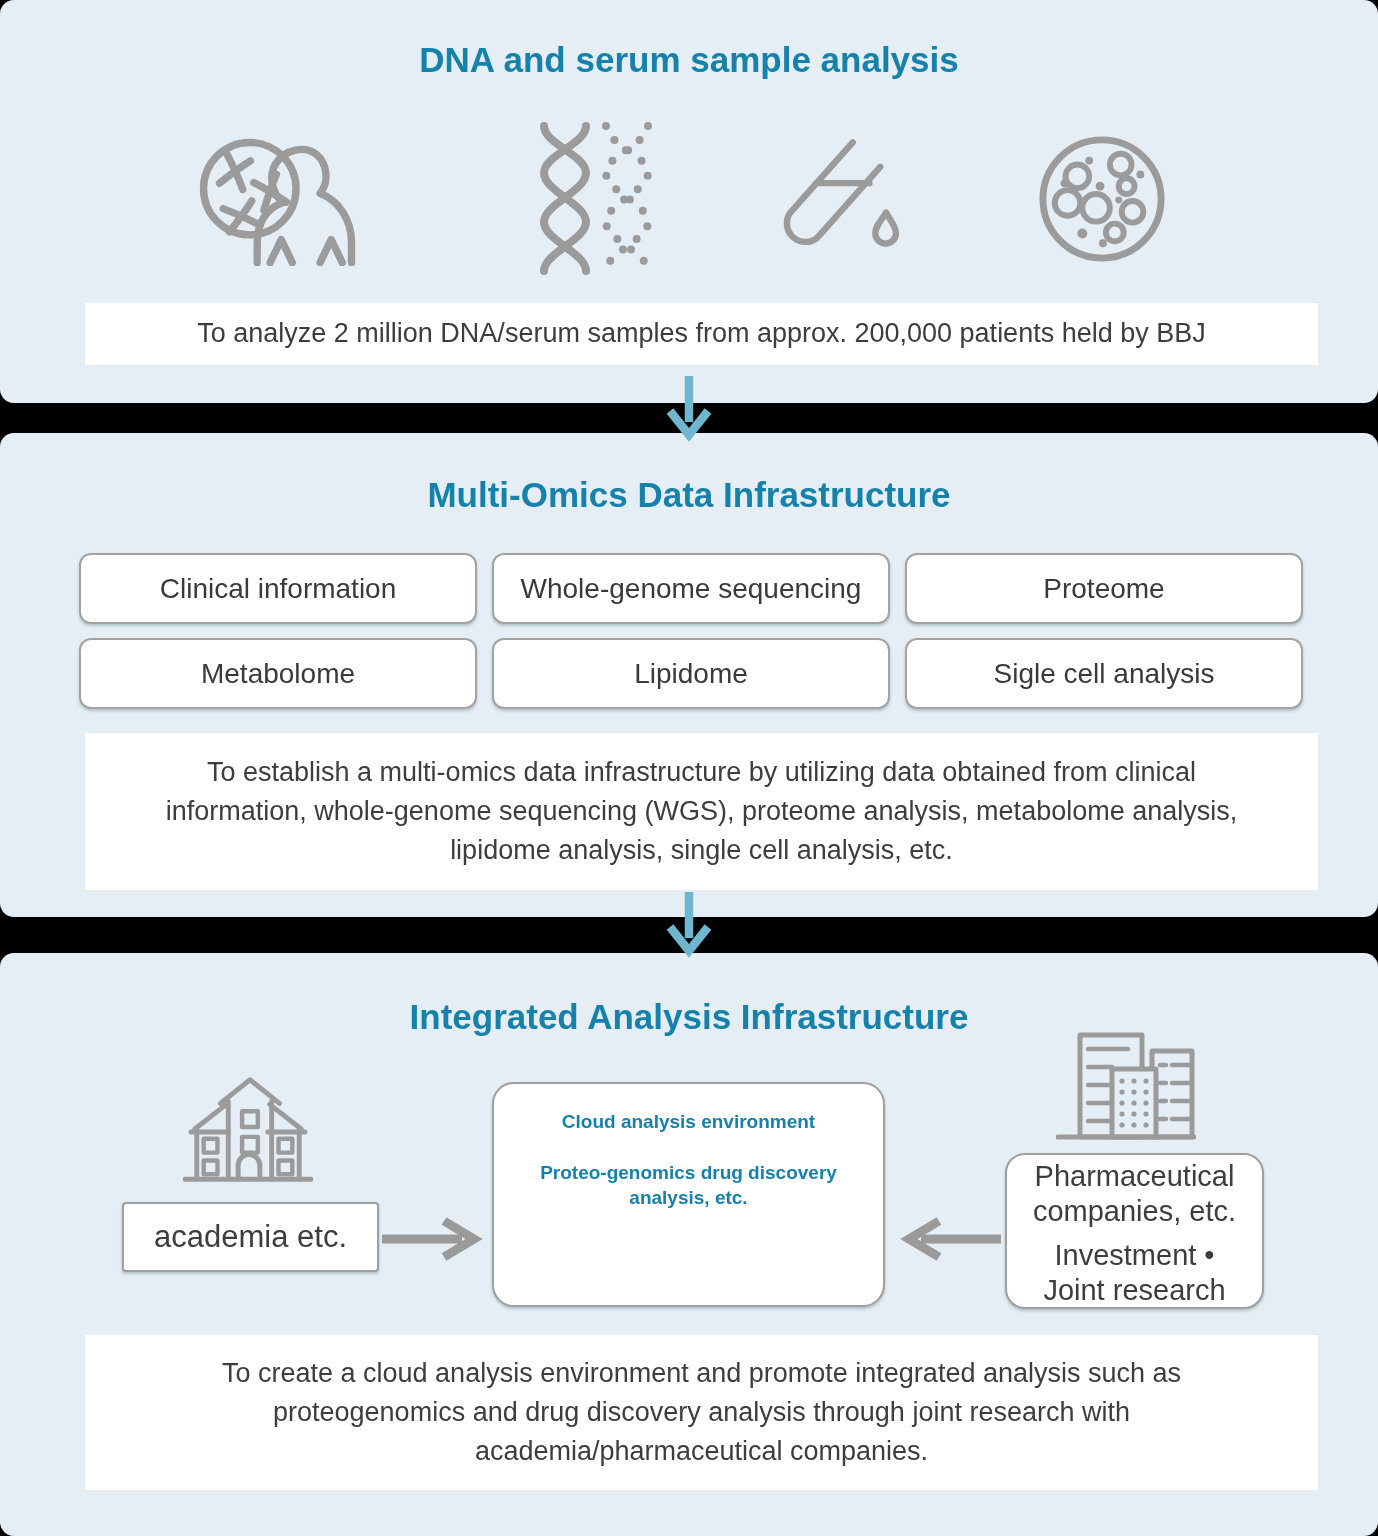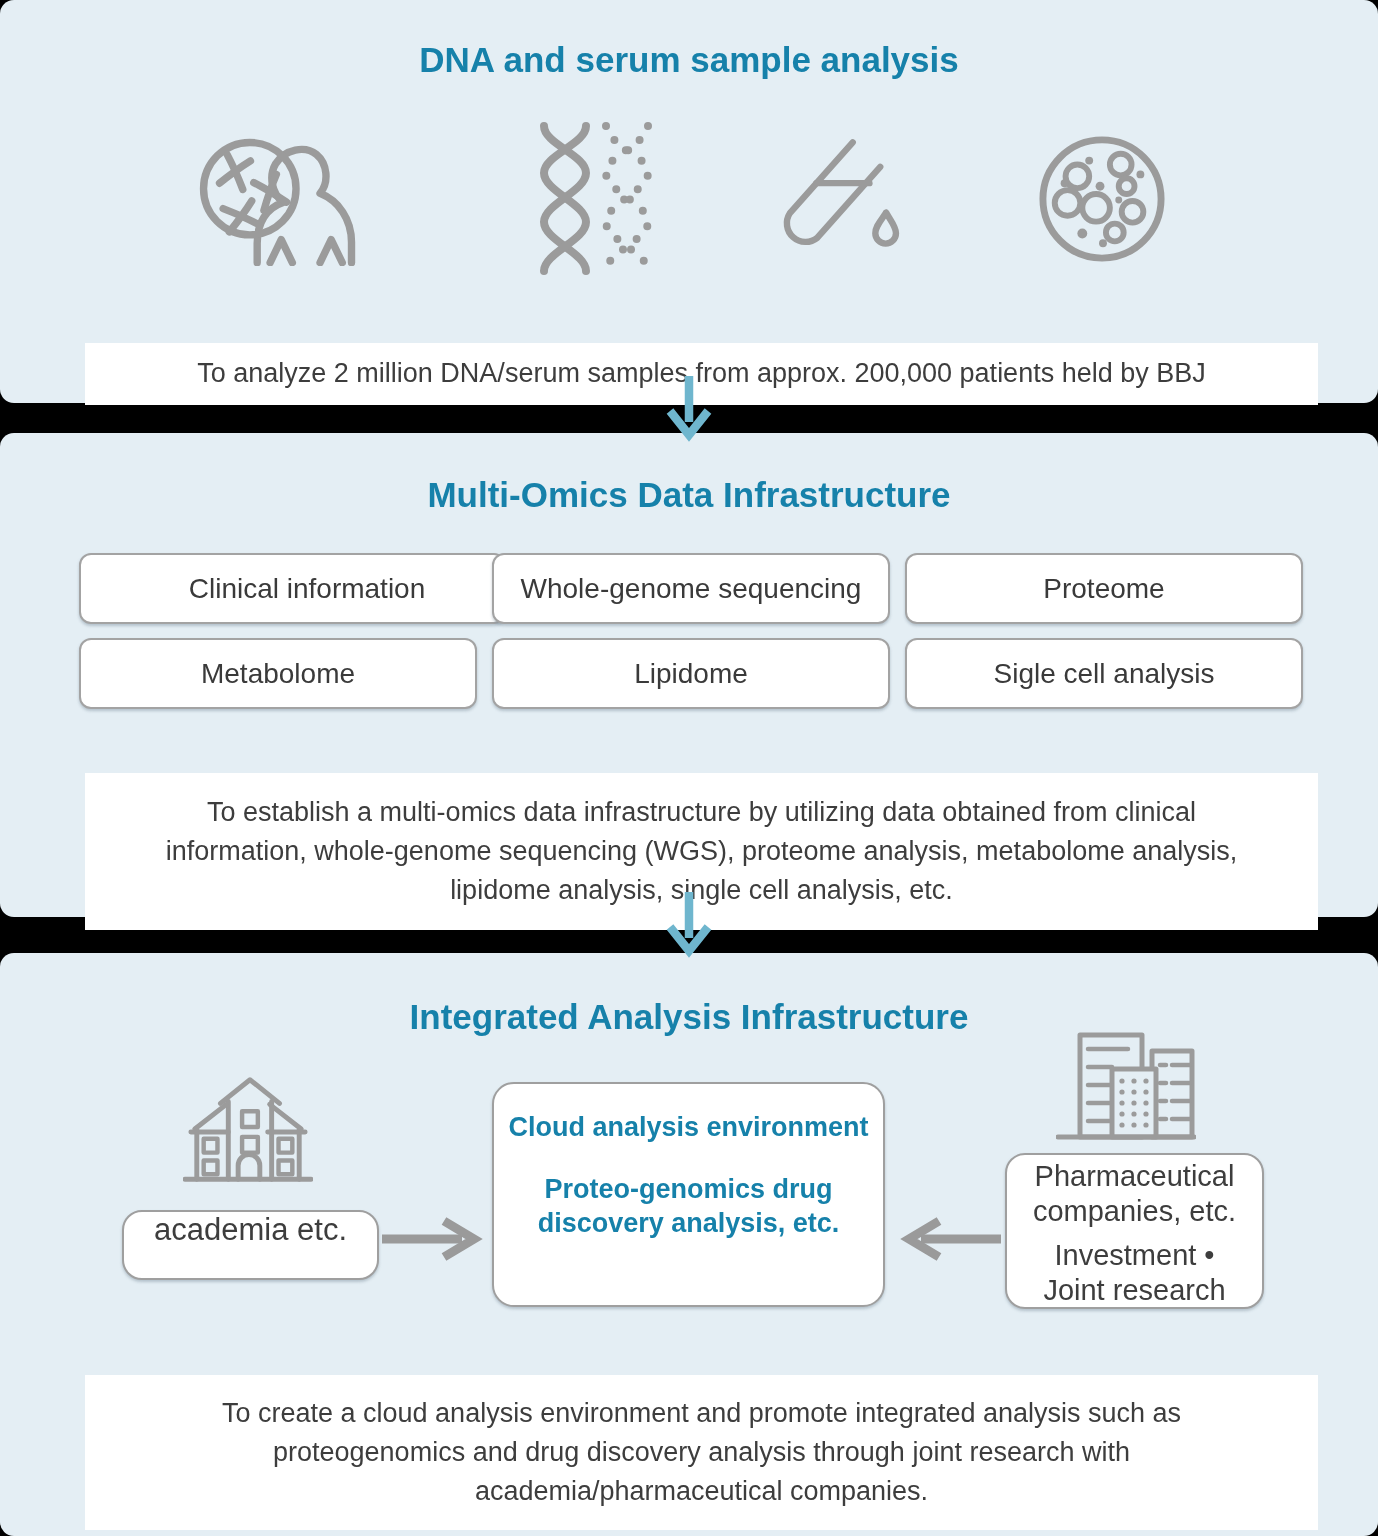--- a/index.html
+++ b/index.html
@@ -10,36 +10,36 @@
   .section{position:absolute;left:0;width:1378px;background:#e4eef4;border-radius:14px;text-decoration:underline;}
   #section1{top:0;height:403px;}
   #section2{top:433px;height:484px;}
   #section3{top:953px;height:583px;}
   .sec-title{
     position:absolute;left:0;width:100%;text-align:center;
     color:#1681aa;font-weight:700;font-size:35px;letter-spacing:0;
   }
   .caption-box{
     position:absolute;background:#fff;display:flex;align-items:center;justify-content:center;
-    text-align:center;font-size:27px;line-height:1.45;color:#3d3d3d;margin-top:40px;
+    text-align:center;font-size:27px;line-height:1.45;color:#3d3d3d;
   }
   .icon{position:absolute;}
   .obox{
     position:absolute;width:394px;height:67px;background:#fff;border:2px solid #a3a3a3;
     border-radius:12px;display:flex;align-items:center;justify-content:center;
     font-size:28px;color:#3a3a3a;box-shadow:0 2px 3px rgba(110,130,145,.4);
   }
   .rbox{
     position:absolute;background:#fff;border:2px solid #9f9f9f;
     box-shadow:0 2px 3px rgba(110,130,145,.4);text-align:center;
   }
-  #academia-box{left:122px;top:249px;width:253px;height:66px;border-radius:20px;
-    display:flex;justify-content:center;font-size:31px;margin-top:8px;}
+  #academia-box{left:122px;top:249px;width:253px;height:66px;border-radius:4px;
+    display:flex;align-items:center;justify-content:center;font-size:31px;}
   #cloud-box{left:492px;top:129px;width:393px;height:225px;border-radius:22px;
-    color:#1681aa;font-weight:700;font-size:27px;line-height:1.28;padding:0 8px;box-sizing:border-box;}
+    color:#1681aa;font-weight:700;font-size:19px;line-height:1.28;padding:0 8px;box-sizing:border-box;}
   #cloud-box .p1{margin-top:26px;}
   #cloud-box .p2{margin-top:27px;}
   #pharma-box{left:1005px;top:200px;width:255px;height:152px;border-radius:20px;
     font-size:29px;line-height:1.22;}
   #pharma-box .p1{margin-top:4px;}
   #pharma-box .p2{margin-top:8px;}
   .down-arrow{position:absolute;left:664px;width:50px;height:70px;z-index:10;}
   svg{display:block;width:100%;height:100%;}
 </style>
 </head>
@@ -116,21 +116,21 @@
   <div class="down-arrow" style="top:374px;">
     <svg viewBox="0 0 50 70" fill="none" stroke="#6fb6ce" stroke-width="8.5">
       <path d="M25,2 V48"></path>
       <path d="M6,37 L25,61 L44,37"></path>
     </svg>
   </div>
 
   <div id="section2" class="section">
     <div class="sec-title" style="top:42px;">Multi-Omics Data Infrastructure</div>
 
-    <div class="obox" style="left:79px;top:120px;padding-left:29px;">
+    <div class="obox" style="left:79px;top:120px;">
         <span>Clinical information</span>
       </div>
     <div class="obox" style="left:492px;top:120px;">
         <span>Whole-genome sequencing</span>
       </div>
     <div class="obox" style="left:905px;top:120px;">
         <span>Proteome</span>
       </div>
     <div class="obox" style="left:79px;top:205px;">
         <span>Metabolome</span>

